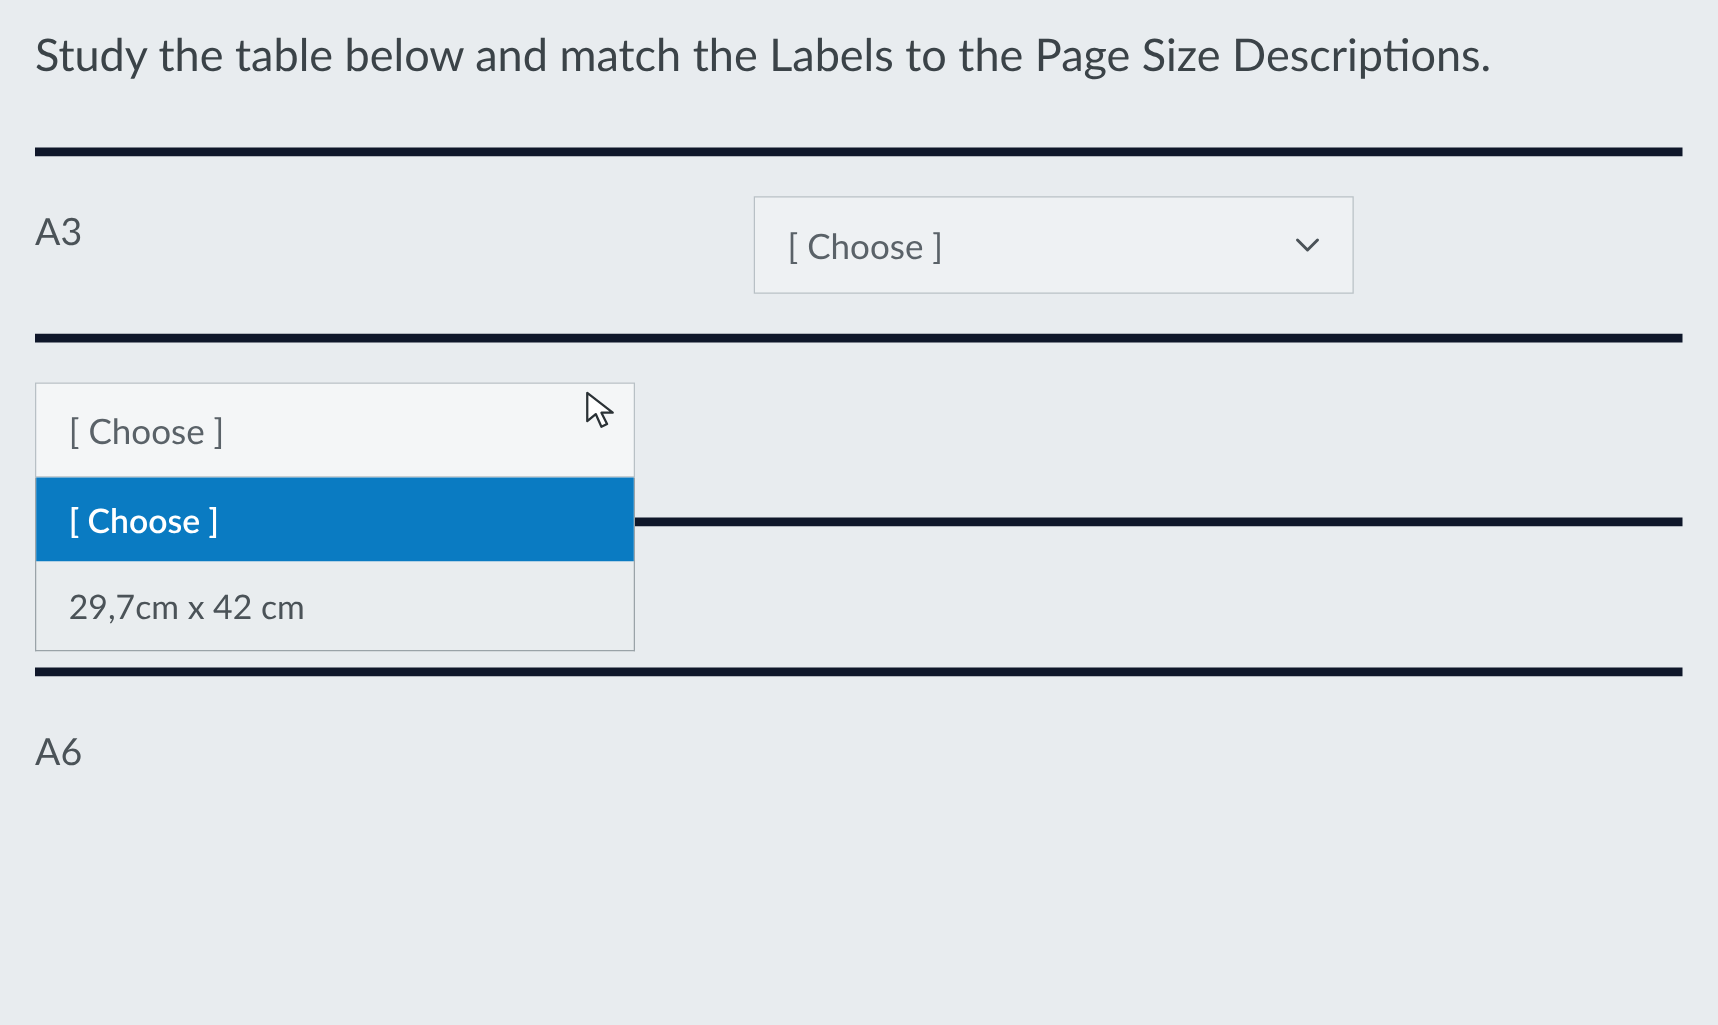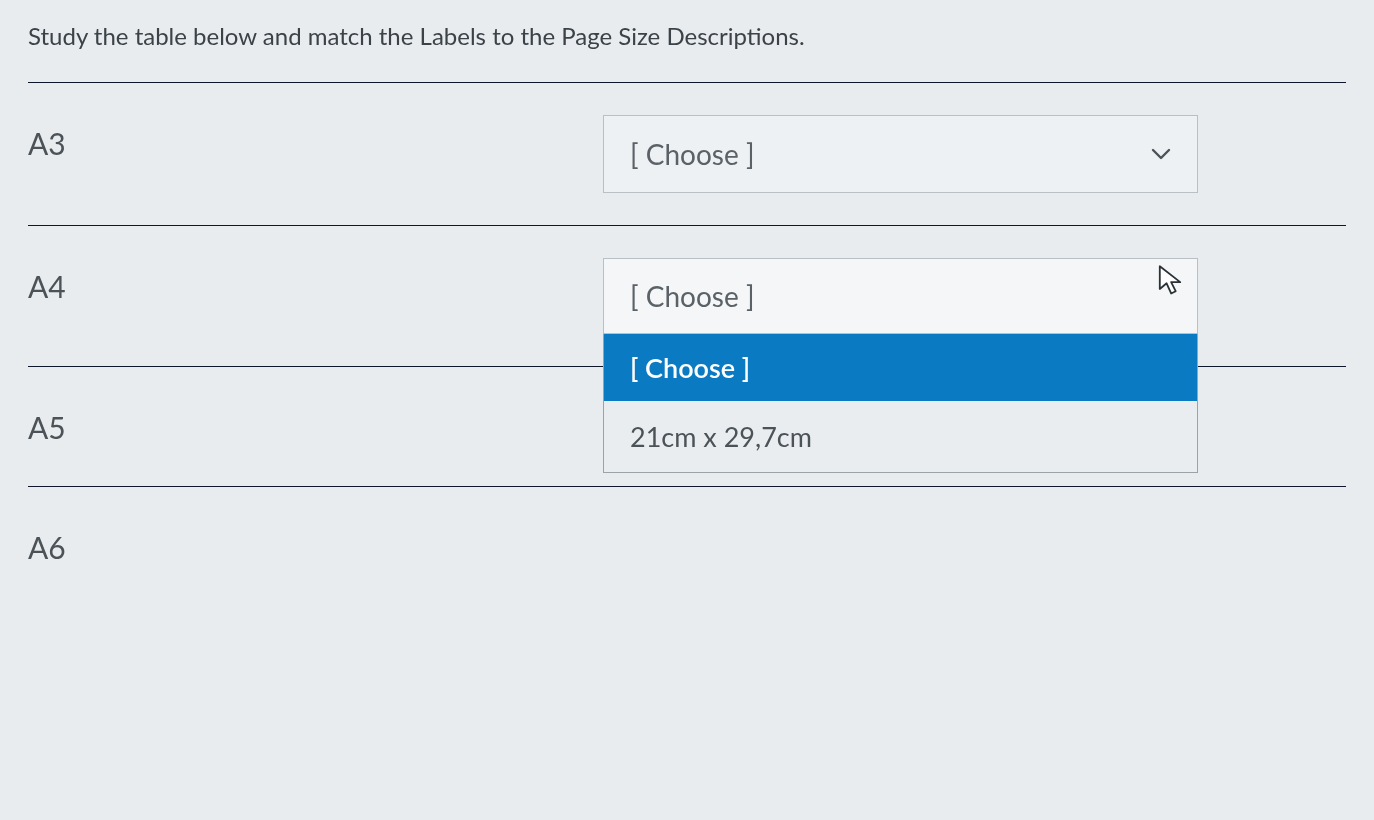--- a/index.html
+++ b/index.html
@@ -8,46 +8,46 @@
     background: #e8ecef;
     width: 1374px;
     height: 820px;
     color: #3b4348;
     overflow: hidden;
   }
   .container {
     padding: 20px 28px;
   }
   .question-text {
-    font-size: 24px;
+    font-size: 36px;
     font-weight: 400;
     color: #3b4348;
-    margin-bottom: 31px;
+    margin-bottom: 51px;
     line-height: 1.3;
   }
   .match-row {
     display: flex;
     align-items: flex-start;
-    border-top: 1px solid #0f172a;
+    border-top: 7px solid #0f172a;
     padding-top: 32px;
     padding-bottom: 32px;
     min-height: 120px;
   }
   .match-row:first-of-type {
     border-top: 1px solid #cfd6da;
   }
   .match-label {
     width: 575px;
     font-size: 30px;
     color: #4b5358;
     padding-top: 10px;
   }
   .match-control {
     flex: 0 0 auto;
-    width: 595px;
+    width: 480px;
     position: relative;
   }
   .select-box {
     width: 100%;
     height: 78px;
     border: 1px solid #b8c0c5;
     background: #eef1f3;
     display: flex;
     align-items: center;
     justify-content: space-between;
@@ -119,33 +119,32 @@
         <span class="chevron">
           <svg viewBox="0 0 20 14">
               <path d="M2 3 L10 11 L18 3" fill="none" stroke="#4b5358" stroke-width="2.4" stroke-linecap="round" stroke-linejoin="round"></path>
             </svg>
         </span>
       </div>
     </div>
   </div>
 
   <div class="match-row">
-    <div class="match-label">A4</div>
     <div class="match-control">
       <div class="select-box open">
         <span>[ Choose ]</span>
       </div>
       <span class="cursor-icon">
         <svg viewBox="0 0 24 30">
           <path d="M3 2 L3 22 L9 17 L13 26 L17 24 L13 16 L21 16 Z" fill="#ffffff" stroke="#2b3236" stroke-width="1.6" stroke-linejoin="round"></path>
         </svg>
       </span>
       <div class="dropdown">
         <div class="dropdown-option highlight">[ Choose ]</div>
-        <div class="dropdown-option">21cm x 29,7cm</div>
+        <div class="dropdown-option">29,7cm x 42 cm</div>
       </div>
     </div>
   </div>
 
   <div class="match-row">
     <div class="match-label">A5</div>
     <div class="match-control"></div>
   </div>
 
   <div class="match-row">

